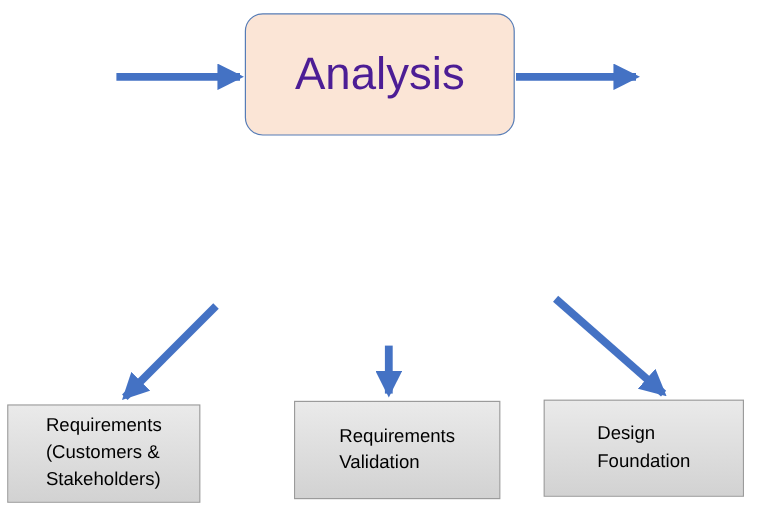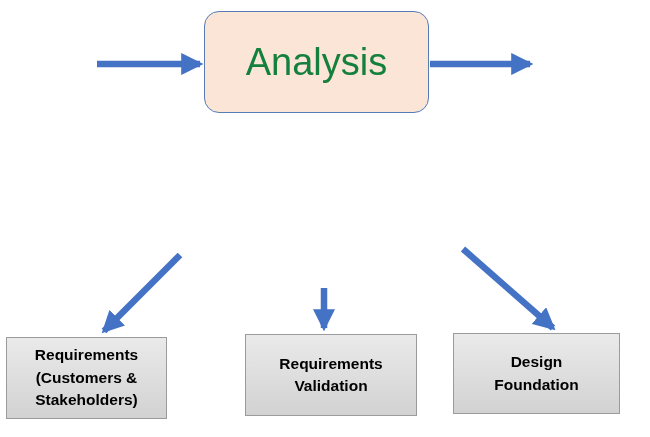--- a/index.html
+++ b/index.html
@@ -56,40 +56,39 @@
       background: #FBE5D6;
       border: 1.5px solid #567CB6;
       border-radius: 15px;
       box-sizing: border-box;
       z-index: 3;
       display: flex;
       align-items: center;
       justify-content: center;
     }
     .process-label {
-      color: #15803d;
+      color: #4c1d95;
       font-size: 38px;
       text-align: center;
     }
     .output-box {
       position: absolute;
       background: linear-gradient(180deg, #EAEAEA 0%, #D2D2D2 100%);
       border: 1px solid #9B9B9B;
       box-sizing: border-box;
       z-index: 3;
       display: flex;
       align-items: center;
       justify-content: center;
     }
     .output-label {
       color: #000000;
-      font-weight: bold;
+      font-weight: normal;
       font-size: 15.5px;
       line-height: 1.45;
-      text-align: center;
       white-space: pre-line;
     }
     .output-box.box-1 { left: 6px;   top: 337px; width: 161px; height: 82px; }
     .output-box.box-2 { left: 245px; top: 334px; width: 172px; height: 82px; }
     .output-box.box-3 { left: 453px; top: 333px; width: 167px; height: 81px; }
   </style>
 </head>
 <body>
 
 <div class="canvas">

